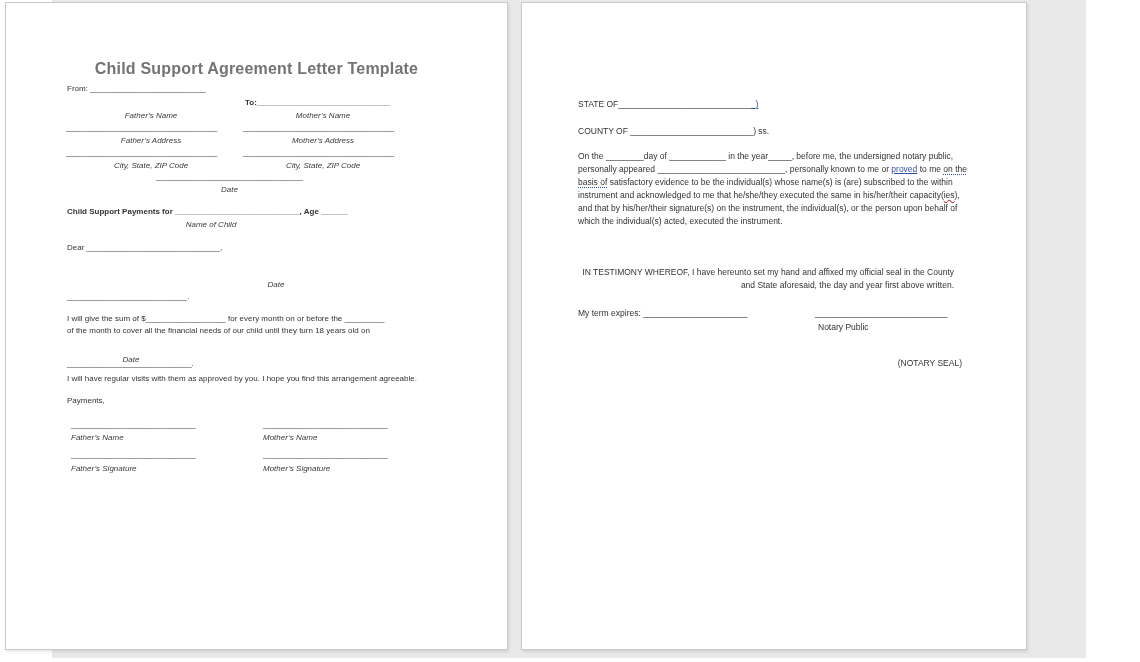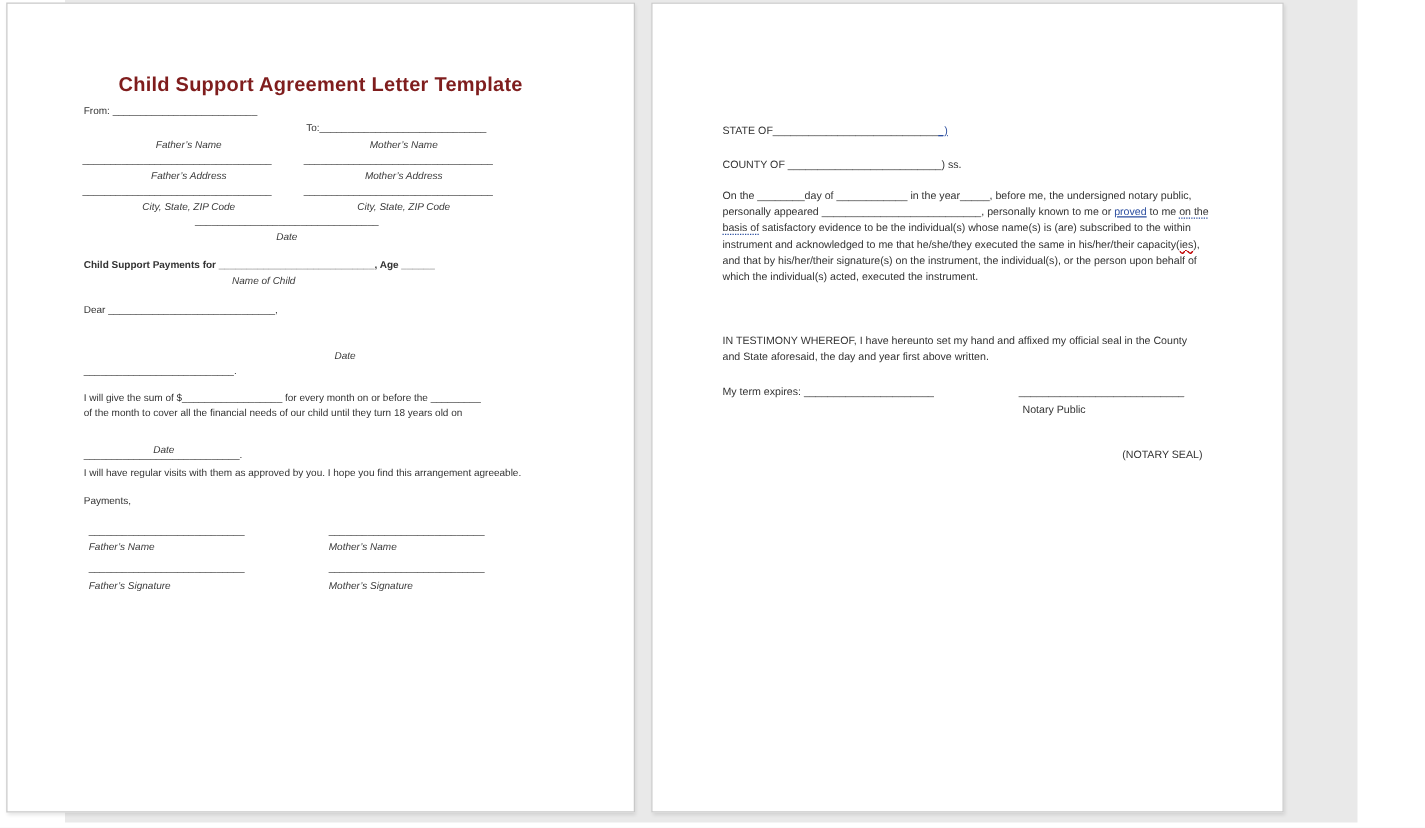--- a/index.html
+++ b/index.html
@@ -15,42 +15,42 @@
   }
   .page-left  { left: 5px;   width: 503px; }
   .page-right { left: 521px; width: 506px; }
 
   .t   { position: absolute; white-space: nowrap; font-size: 8px; line-height: 10px; color: #333333; }
   .t85 { font-size: 8.5px; line-height: 11px; }
   .cap { font-style: italic; color: #3a3a3a; }
   .ctr { text-align: center; }
   .title {
     position: absolute; left: 0; width: 100%; text-align: center;
-    font-weight: bold; font-size: 16px; line-height: 19px; color: #7f1d1d;
+    font-weight: bold; font-size: 16px; line-height: 19px; color: #737373;
     letter-spacing: 0.2px;
   }
   .para {
     position: absolute; font-size: 8.5px; line-height: 13px; color: #333333;
     white-space: normal;
   }
   .ins   { color: #2d4fa0; text-decoration: underline; }
   .gram  { text-decoration: underline dotted #2d4fa0; text-underline-offset: 2px; }
   .spell { text-decoration: underline wavy #c00000; text-decoration-thickness: 1px; text-underline-offset: 1px; }
 </style>
 </head>
 <body>
 
 <div class="canvas">
   <div class="backdrop"></div>
 
   <div class="page page-left">
     <div class="title" style="top:56px;">Child Support Agreement Letter Template</div>
 
     <div class="t" style="top:81px; left:61px;">From: __________________________</div>
-    <div class="t" style="top:95px; left:239px;">To:______________________________</div>
+    <div class="t" style="top:95px; left:239px;font-weight:bold;">To:______________________________</div>
     <div class="t cap ctr" style="top:108px; left:70px; width:150px;">Father’s Name</div>
     <div class="t cap ctr" style="top:108px; left:244px; width:146px;">Mother’s Name</div>
 
     <div class="t" style="top:120px; left:60px;">__________________________________</div>
     <div class="t" style="top:120px; left:237px;">__________________________________</div>
     <div class="t cap ctr" style="top:133px; left:70px; width:150px;">Father’s Address</div>
     <div class="t cap ctr" style="top:133px; left:244px; width:146px;">Mother’s Address</div>
 
     <div class="t" style="top:145px; left:60px;">__________________________________</div>
     <div class="t" style="top:145px; left:237px;">__________________________________</div>
@@ -92,21 +92,21 @@
   <div class="page page-right">
 
     <div class="t t85" style="top:96px; left:56px;"><span>STATE OF</span><span>____________________________</span><span class="ins">_)</span>
     </div>
 
     <div class="t t85" style="top:123px; left:56px;">COUNTY OF __________________________) ss.</div>
 
     <div class="para" style="top:147px; left:56px; width:390px;"><span>On the ________day of ____________ in the year_____, before me, the undersigned notary public, personally appeared ___________________________, personally known to me or </span><span class="ins">proved</span><span> to me </span><span class="gram">on the basis of</span><span> satisfactory evidence to be the individual(s) whose name(s) is (are) subscribed to the within instrument and acknowledged to me that he/she/they executed the same in his/her/their capacity(</span><span class="spell">ies</span><span>), and that by his/her/their signature(s) on the instrument, the individual(s), or the person upon behalf of which the individual(s) acted, executed the instrument.</span>
     </div>
 
-    <div class="para" style="top:263px; left:56px; width:376px;">IN TESTIMONY WHEREOF, I have hereunto set my hand and affixed my official seal in the County and State aforesaid, the day and year first above written.</div>
+    <div class="para" style="top:263px; left:56px; width:376px;text-align:right;">IN TESTIMONY WHEREOF, I have hereunto set my hand and affixed my official seal in the County and State aforesaid, the day and year first above written.</div>
 
     <div class="t t85" style="top:305px; left:56px;">My term expires: ______________________</div>
     <div class="t t85" style="top:305px; left:293px;">____________________________</div>
     <div class="t t85" style="top:319px; left:296px;">Notary Public</div>
 
     <div class="t t85" style="top:355px; left:340px; width:100px; text-align:right;">(NOTARY SEAL)</div>
   </div>
 </div>
 
 </body></html>

